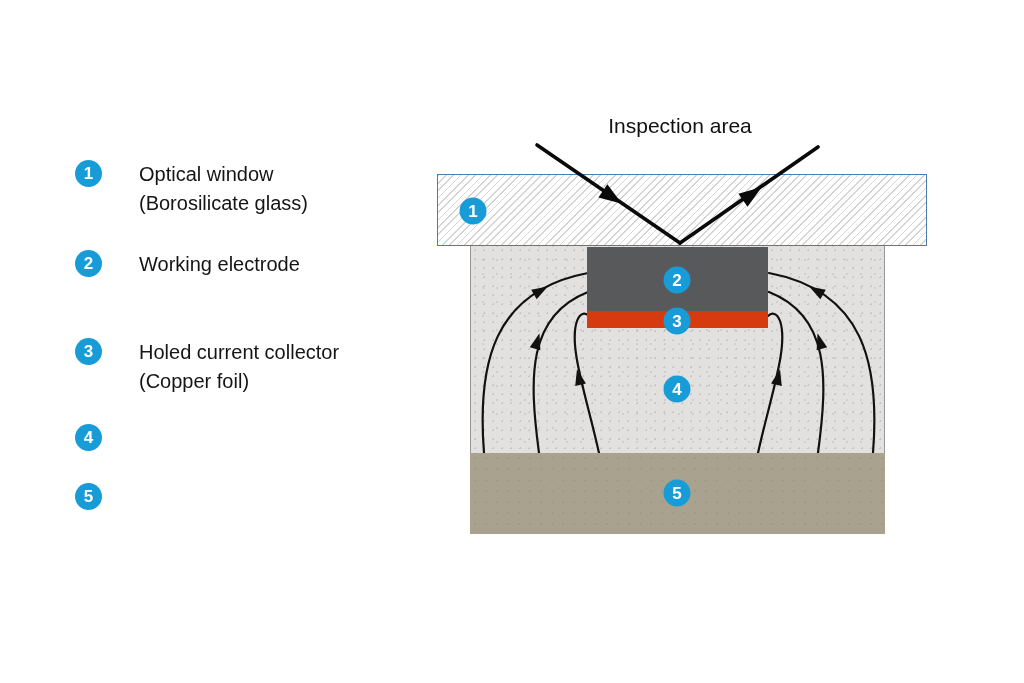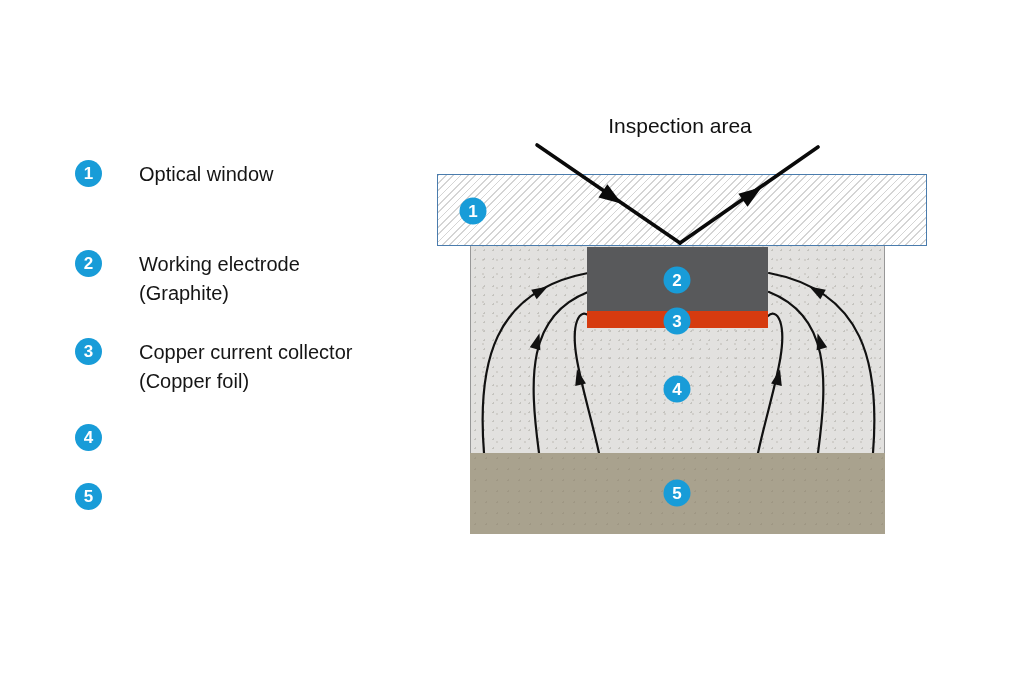--- a/index.html
+++ b/index.html
@@ -44,35 +44,35 @@
 <body>
 
 <div class="canvas">
 
   <div>
 
     <div class="legend-item" style="top:160px;">
       <span class="badge">1</span>
       <div class="legend-text">
         <div>Optical window</div>
+        <div>(Borosilicate glass)</div>
       </div>
     </div>
 
     <div class="legend-item" style="top:250px;">
       <span class="badge">2</span>
       <div class="legend-text">
         <div>Working electrode</div>
-        <div>(Graphite)</div>
       </div>
     </div>
 
     <div class="legend-item" style="top:338px;">
       <span class="badge">3</span>
       <div class="legend-text">
-        <div>Copper current collector</div>
+        <div>Holed current collector</div>
         <div>(Copper foil)</div>
       </div>
     </div>
 
     <div class="legend-item" style="top:424px;">
       <span class="badge">4</span>
     </div>
 
     <div class="legend-item" style="top:483px;">
       <span class="badge">5</span>

